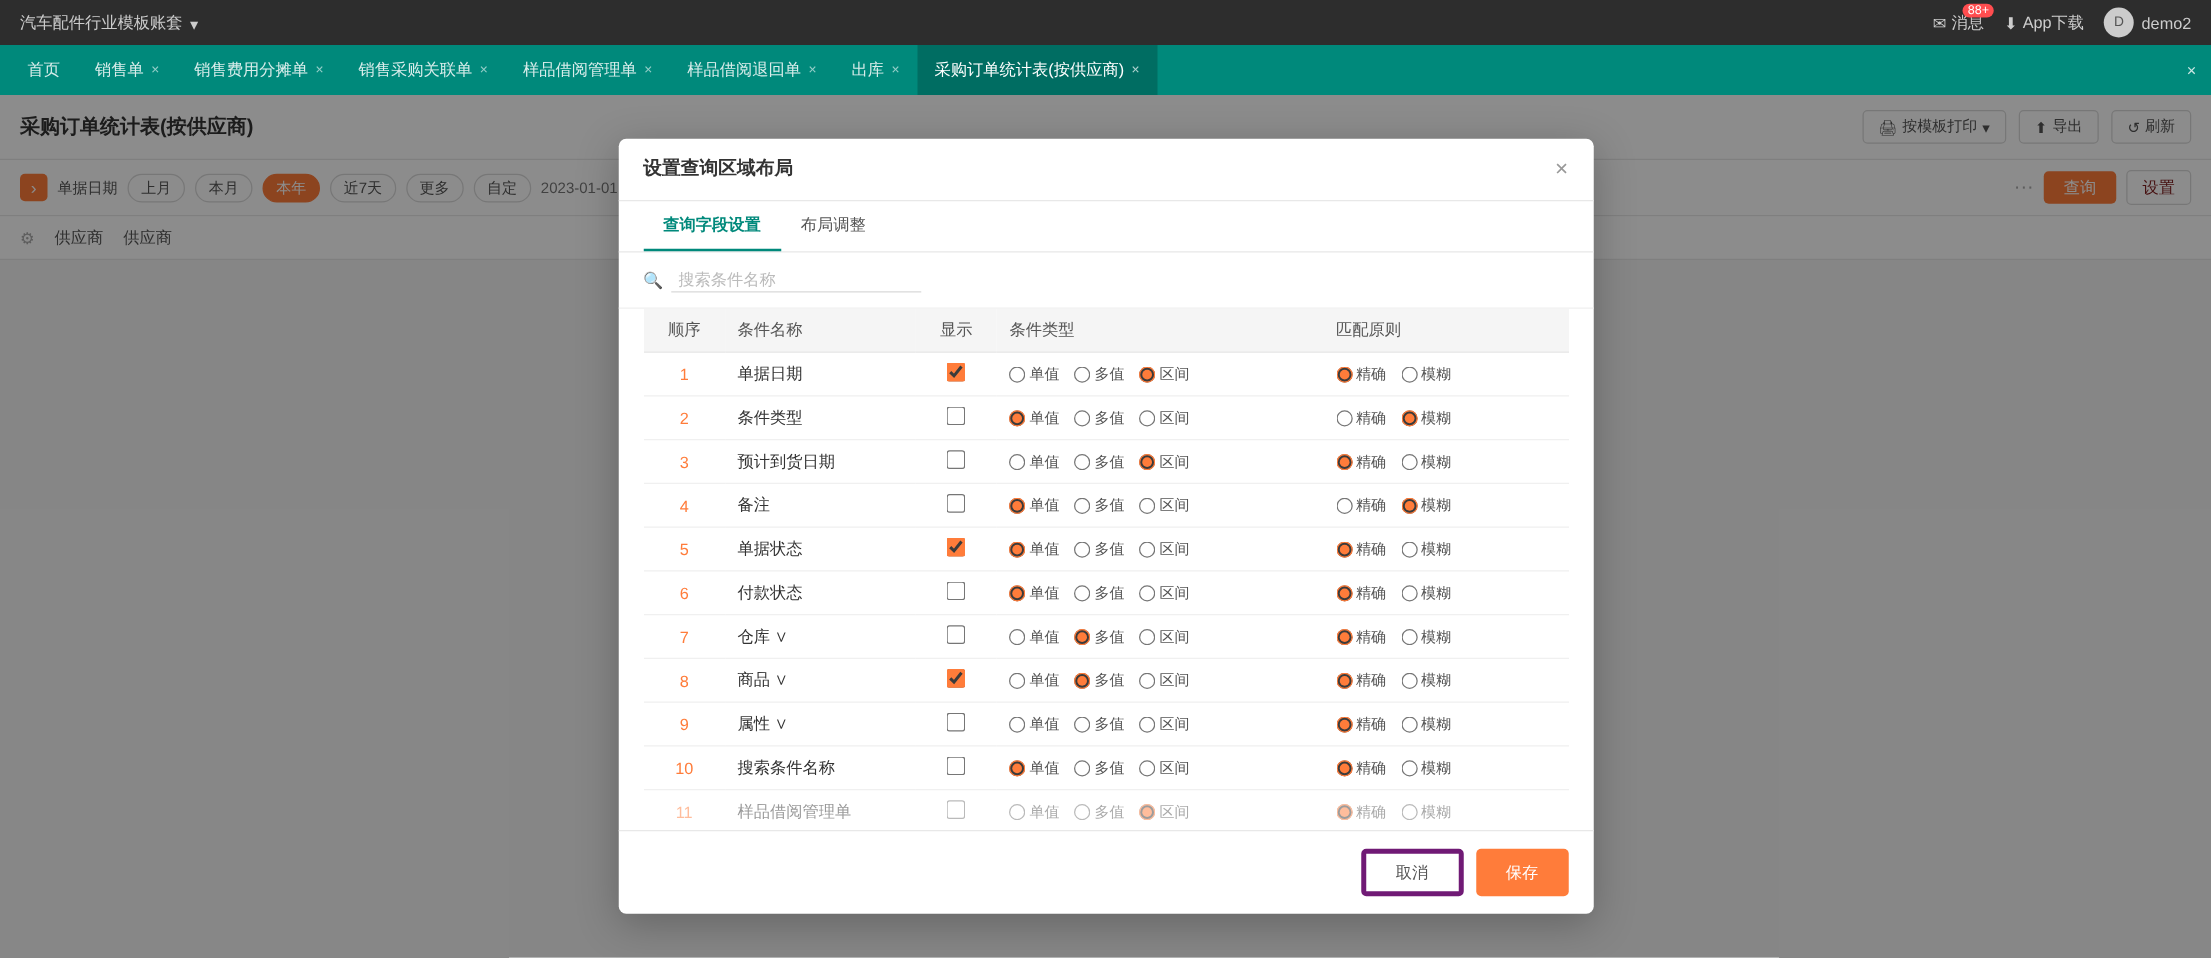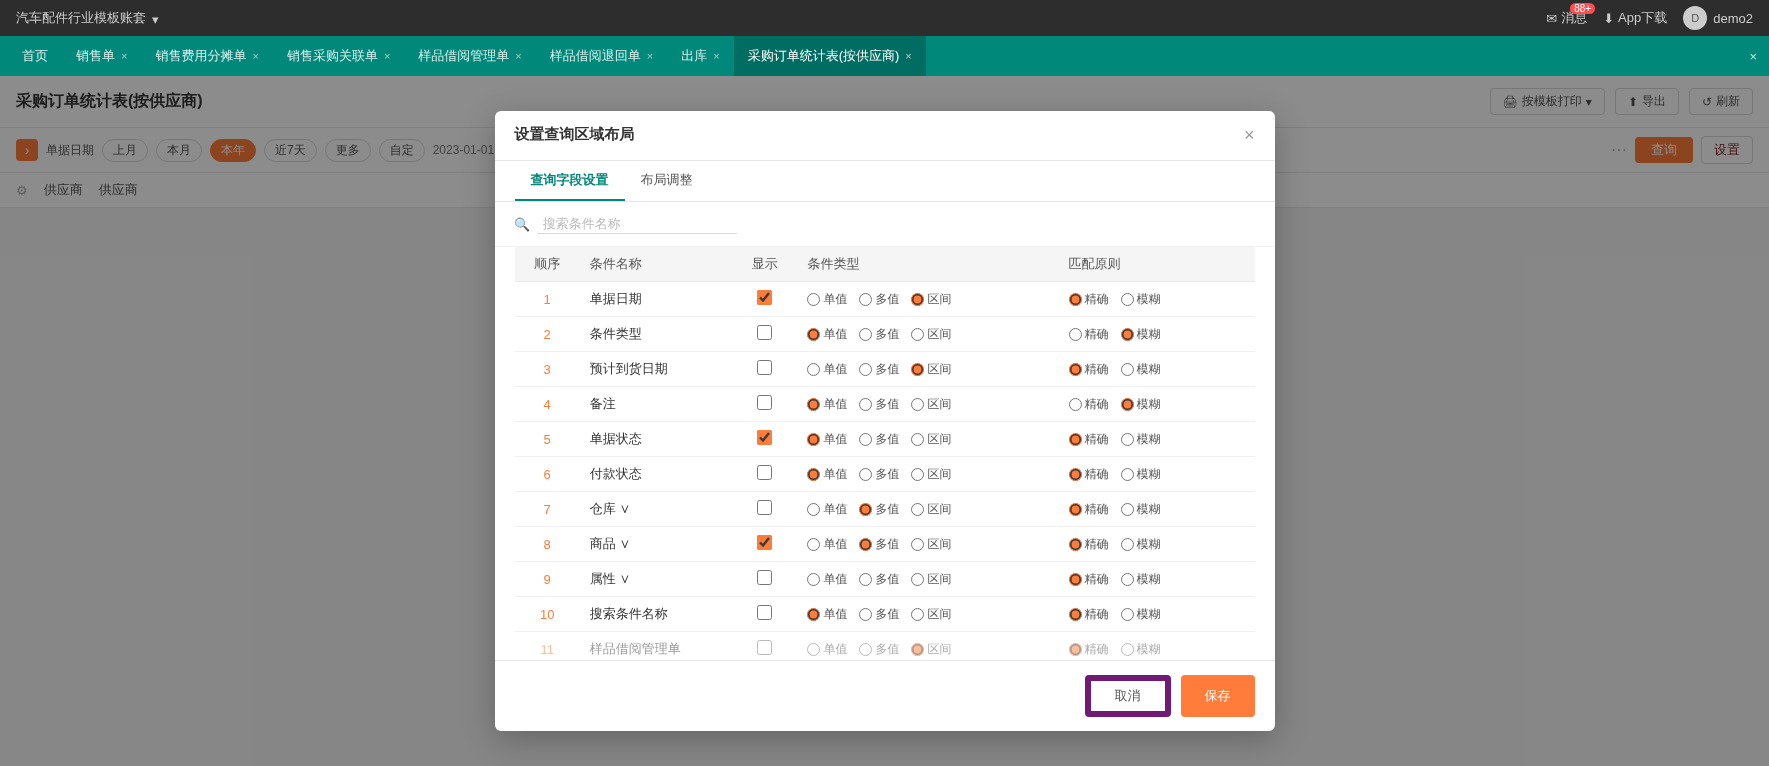--- a/index.html
+++ b/index.html
@@ -210,21 +210,21 @@
     .radio-item label { cursor: pointer; color: #555; font-size: 12px; }
 
     
     .modal-footer {
       padding: 14px 20px;
       display: flex;
       justify-content: flex-end;
       gap: 10px;
       border-top: 1px solid #e8e8e8;
     }
-    .btn-cancel { border: 6px solid #701a75; background: white; padding: 6px 24px; border-radius: 4px; cursor: pointer; font-size: 13px; color: #555; }
+    .btn-cancel { border: 4px solid #701a75; background: white; padding: 6px 24px; border-radius: 4px; cursor: pointer; font-size: 13px; color: #555; }
     .btn-save { background: #ff7c3a; border: none; color: white; padding: 6px 24px; border-radius: 4px; cursor: pointer; font-size: 13px; }
 
     
     .modal-table::-webkit-scrollbar { width: 6px; }
     .modal-table::-webkit-scrollbar-track { background: #f1f1f1; }
     .modal-table::-webkit-scrollbar-thumb { background: #ccc; border-radius: 3px; }
   </style>
 </head>
 <body>
 

